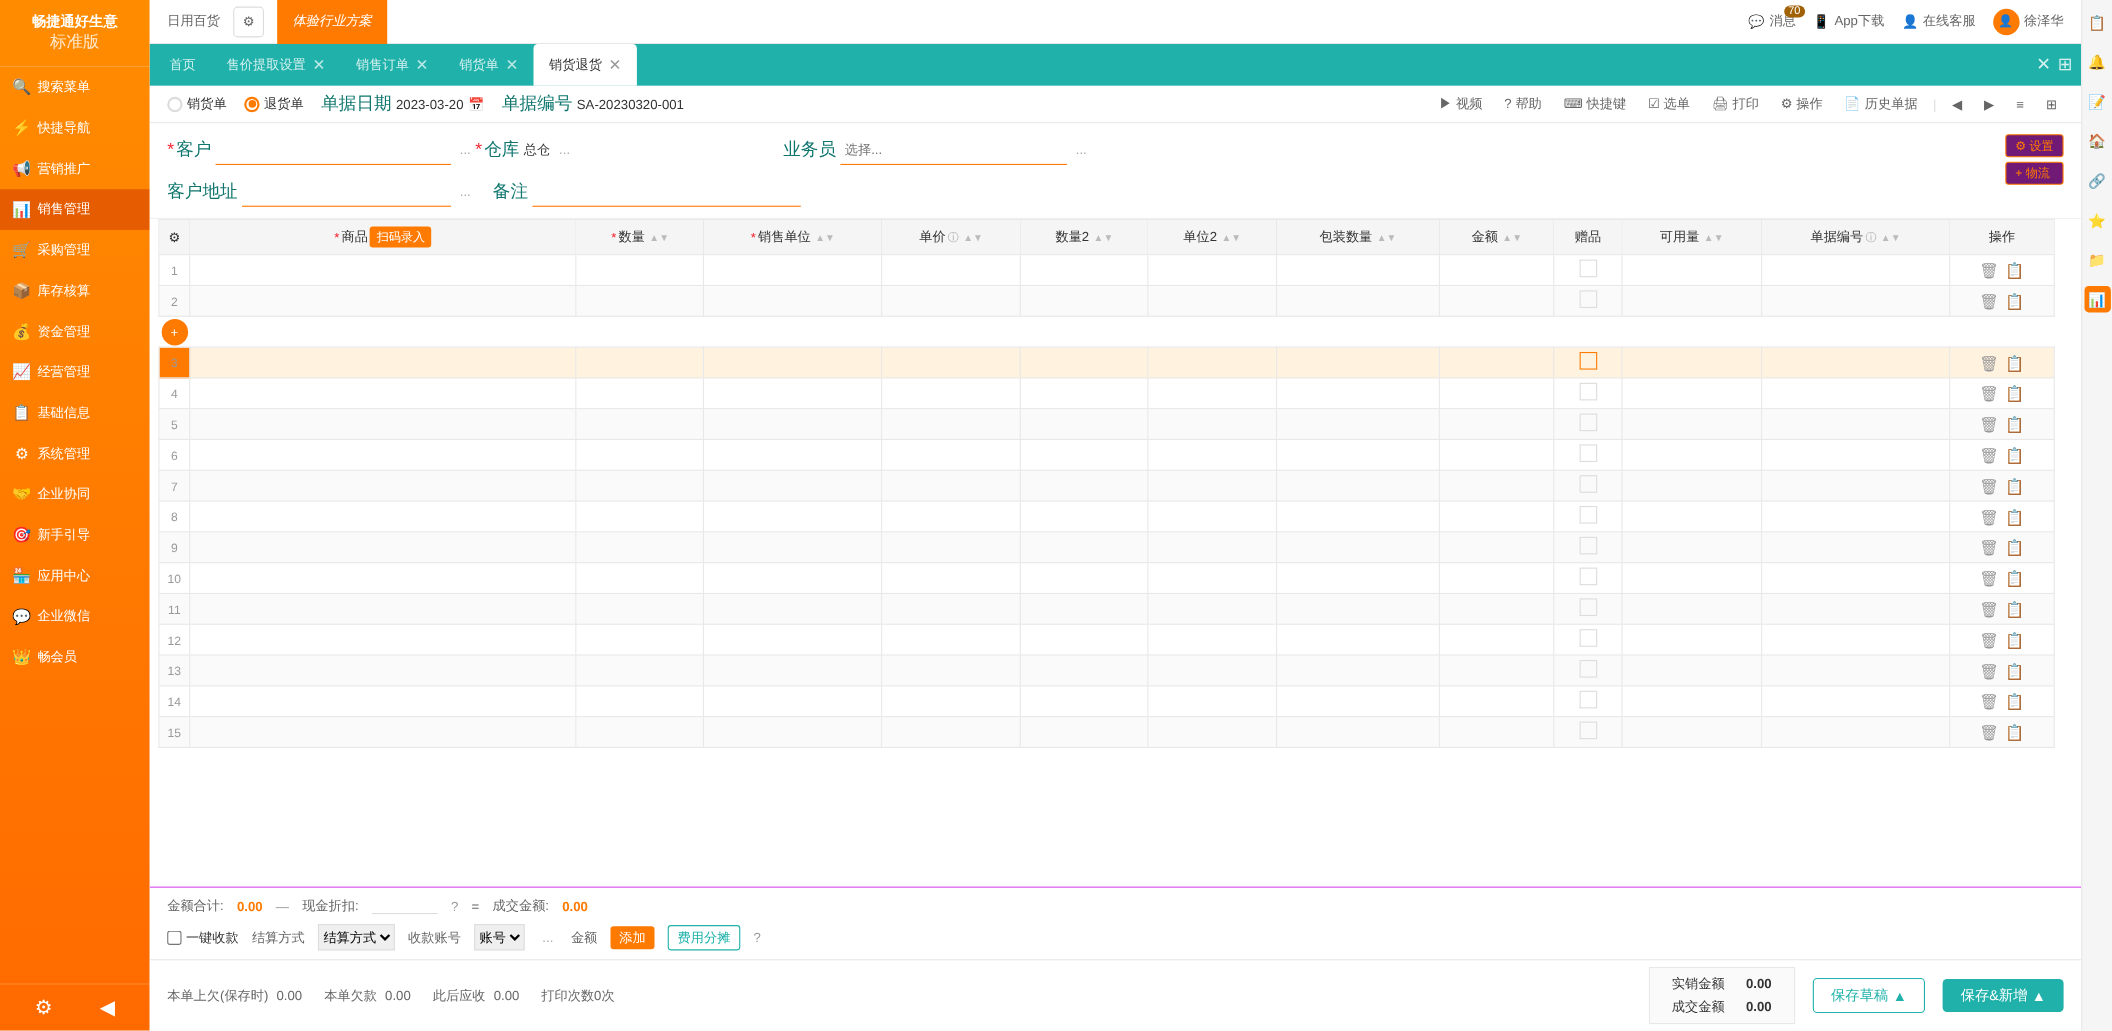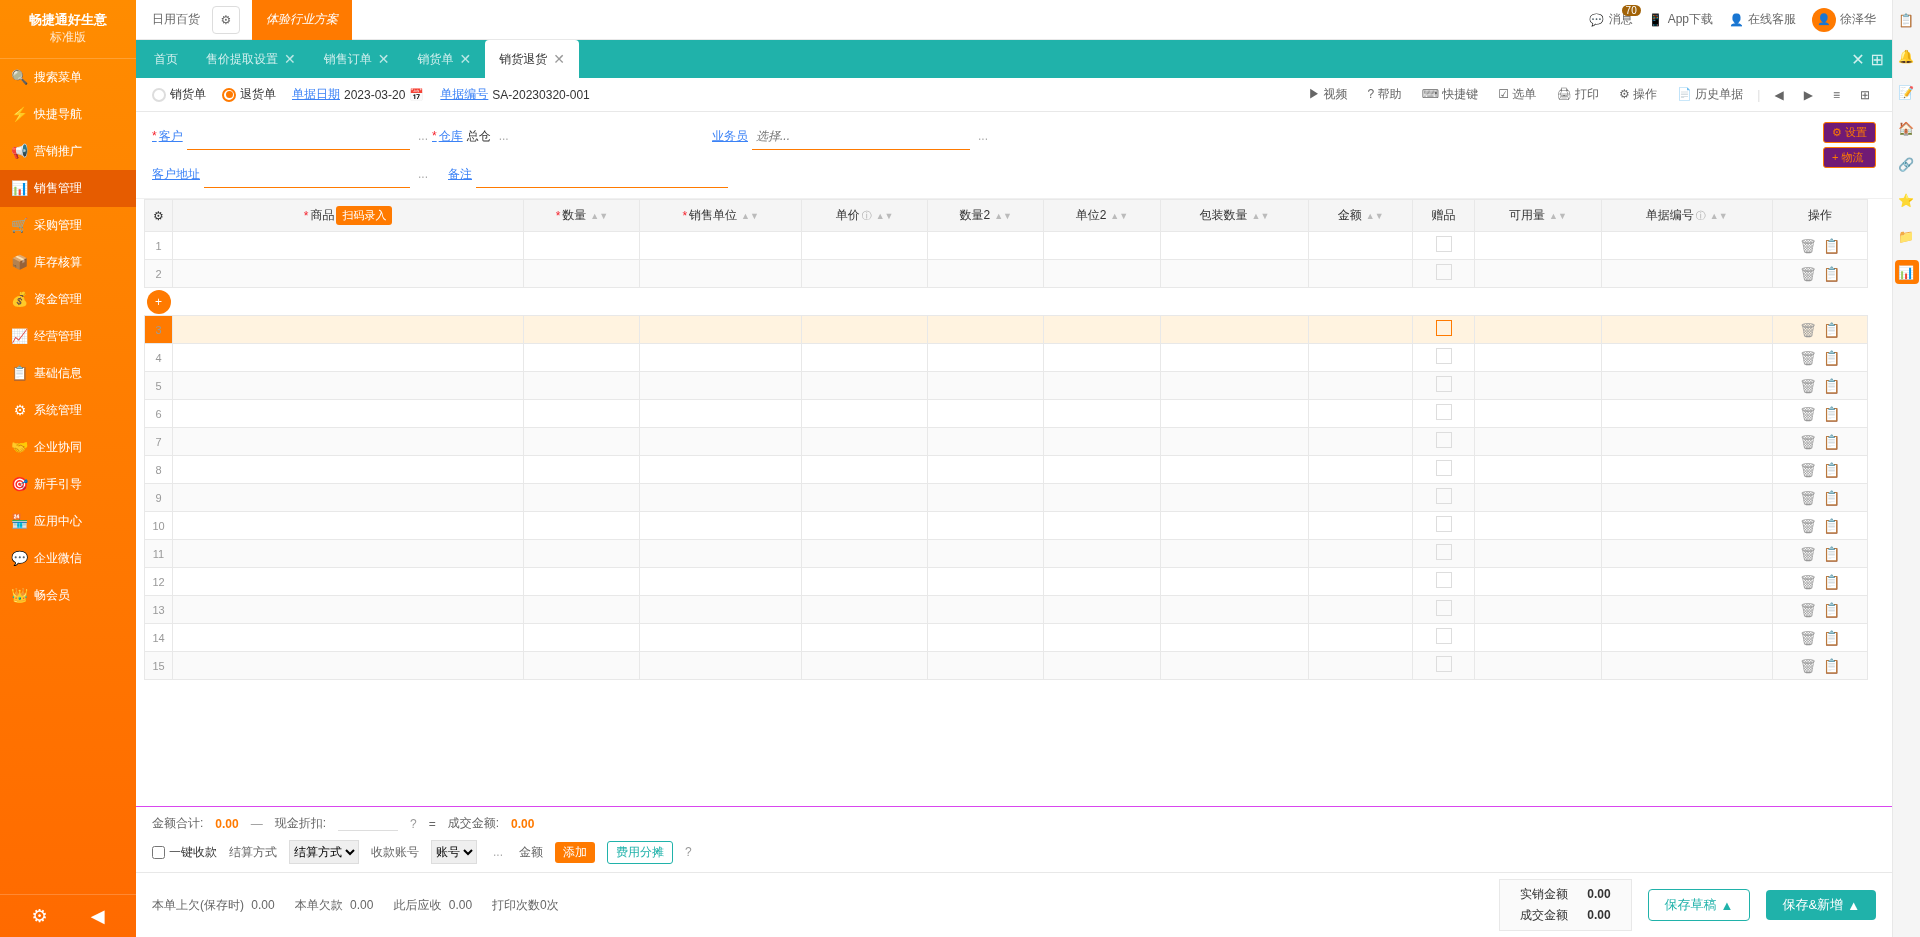--- a/index.html
+++ b/index.html
@@ -5,21 +5,21 @@
     * { box-sizing: border-box; margin: 0; padding: 0; }
     body { font-family: 'Microsoft YaHei', Arial, sans-serif; font-size: 12px; background: #f0f2f5; color: #333; overflow: hidden; }
 
     
     .app-container { display: flex; height: 937px; width: 1920px; }
 
     
     .sidebar { width: 136px; background: linear-gradient(180deg, #ff8c00 0%, #ff6a00 100%); display: flex; flex-direction: column; flex-shrink: 0; }
     .sidebar-logo { padding: 12px 8px; text-align: center; border-bottom: 1px solid rgba(255,255,255,0.2); }
     .sidebar-logo-text { color: white; font-size: 13px; font-weight: bold; line-height: 1.3; }
-    .sidebar-logo-sub { color: rgba(255,255,255,0.8); font-size: 12px; }
+    .sidebar-logo-sub { color: rgba(255,255,255,0.8); font-size: 15px; }
     .sidebar-nav { flex: 1; overflow-y: auto; }
     .sidebar-item { display: flex; align-items: center; padding: 10px 12px; color: white; cursor: pointer; font-size: 12px; gap: 6px; }
     .sidebar-item.active { background: #e65c00; }
     .sidebar-item-icon { width: 16px; height: 16px; display: flex; align-items: center; justify-content: center; font-size: 14px; }
     .sidebar-bottom { padding: 10px; display: flex; justify-content: space-around; border-top: 1px solid rgba(255,255,255,0.2); }
     .sidebar-bottom-btn { color: white; font-size: 18px; cursor: pointer; }
 
     
     .main { flex: 1; display: flex; flex-direction: column; overflow: hidden; }
 
@@ -56,23 +56,23 @@
     .radio-dot.checked { border-color: #ff7a00; }
     .radio-dot.checked::after { content: ''; width: 7px; height: 7px; border-radius: 50%; background: #ff7a00; display: block; }
     .date-field { display: flex; align-items: center; gap: 4px; font-size: 12px; color: #333; }
     .cal-icon { color: #20b2aa; cursor: pointer; }
     .doc-field { display: flex; align-items: center; gap: 4px; font-size: 12px; }
     .toolbar-action { display: flex; align-items: center; gap: 4px; font-size: 12px; color: #666; cursor: pointer; padding: 2px 6px; }
 
     
     .form-area { padding: 10px 16px; display: flex; gap: 16px; flex-shrink: 0; border-bottom: 1px solid #f0f0f0; }
     .form-group { display: flex; align-items: center; gap: 4px; min-width: 280px; }
-    .form-label { font-size: 12px; color: #3b82f6; white-space: nowrap; text-decoration: underline; }
+    .form-label { font-size: 16px; color: #0f766e; white-space: nowrap; }
     .form-label.required::before { content: '*'; color: #f5222d; margin-right: 2px; }
-    .form-input { flex: 1; height: 28px; border: none; border-bottom: 1px solid #ff7a00; outline: none; font-size: 12px; padding: 0 4px; min-width: 120px; font-style: italic; }
+    .form-input { flex: 1; height: 28px; border: none; border-bottom: 1px solid #ff7a00; outline: none; font-size: 12px; padding: 0 4px; min-width: 120px; }
     .form-input-dots { color: #aaa; cursor: pointer; padding: 0 4px; }
     .form-right-btns { display: flex; flex-direction: column; gap: 4px; padding-left: 8px; }
     .form-btn { border: 1px solid #ddd; border-radius: 3px; padding: 2px 8px; font-size: 11px; cursor: pointer; background: #701a75; color: #666; display: flex; align-items: center; gap: 3px; }
     .form-btn.orange { border-color: #ff7a00; color: #ff7a00; }
 
     
     .table-container { flex: 1; overflow: auto; padding: 0 8px; }
     .data-table { width: 100%; border-collapse: collapse; font-size: 12px; }
     .data-table th { background: #f5f5f5; border: 1px solid #e8e8e8; padding: 6px 4px; text-align: center; white-space: nowrap; color: #333; font-weight: normal; position: sticky; top: 0; z-index: 10; }
     .data-table td { border: 1px solid #e8e8e8; padding: 4px; text-align: center; height: 28px; }

